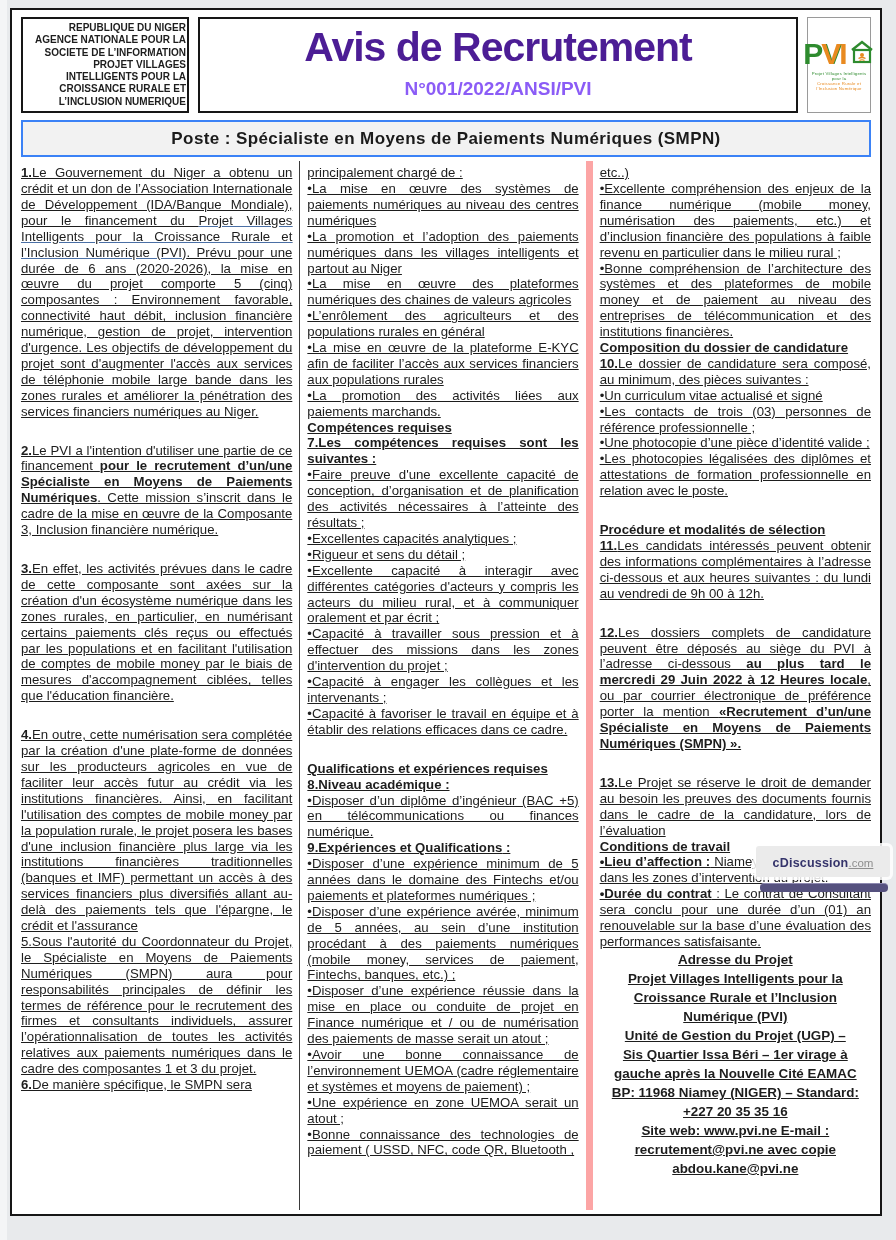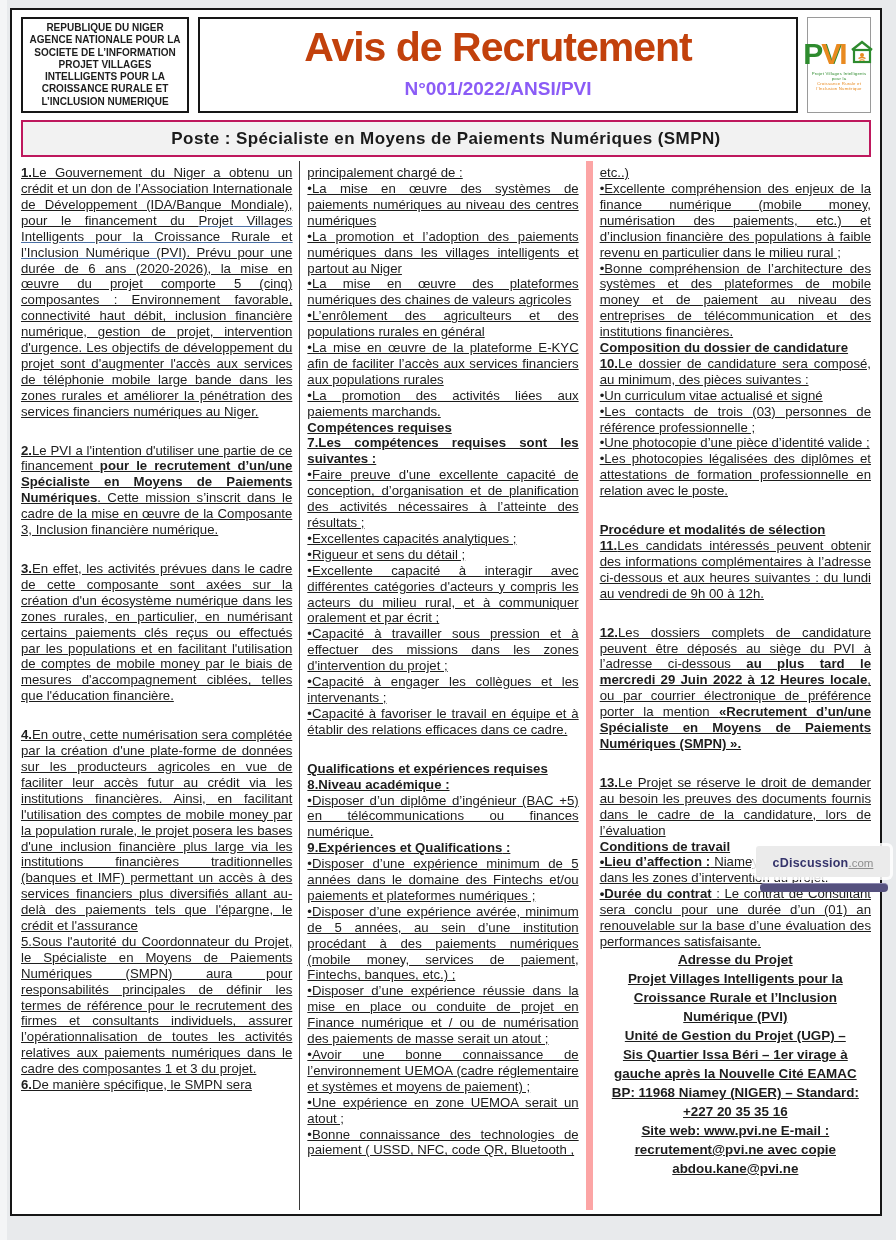--- a/index.html
+++ b/index.html
@@ -1,34 +1,34 @@
 <!DOCTYPE html>
 <html lang="fr"><head>
 <meta charset="utf-8">
 <style>
   html,body{margin:0;padding:0;}
   body{width:896px;height:1240px;background:#e8eaec;font-family:"Liberation Sans",sans-serif;color:#1d1d1d;position:relative;overflow:hidden;}
   .left-strip{position:absolute;left:0;top:0;width:7px;height:1240px;background:#f4f5f6;}
   .frame{position:absolute;left:10px;top:8px;width:872px;height:1208px;background:#ffffff;border:2px solid #161616;box-sizing:border-box;display:flex;flex-direction:column;}
   
   .hdr{display:flex;gap:9px;padding:7px 9px 4px 9px;align-items:stretch;}
-  .org-box{width:168px;border:2px solid #161616;box-sizing:border-box;display:flex;flex-direction:column;justify-content:center;text-align:center;font-weight:bold;font-size:10px;line-height:12.3px;padding:3px 1px;}
+  .org-box{width:168px;border:2px solid #161616;box-sizing:border-box;display:flex;flex-direction:column;justify-content:center;text-align:right;font-weight:bold;font-size:10px;line-height:12.3px;padding:3px 1px;}
   .org-box div{white-space:nowrap;overflow:hidden;}
   .title-box{flex:1;border:2px solid #161616;box-sizing:border-box;text-align:center;padding-top:5px;}
-  .doc-title{font-size:41px;font-weight:bold;letter-spacing:-1px;color:#c2410c;}
+  .doc-title{font-size:41px;font-weight:bold;letter-spacing:-1px;color:#4c1d95;}
   .doc-ref{font-size:19px;font-weight:bold;margin-top:7px;color:#8b5cf6;}
   .logo-box{width:64px;border:1px solid #9a9a9a;box-sizing:border-box;display:flex;flex-direction:column;align-items:center;justify-content:center;padding:2px;}
   .logo-row{display:flex;align-items:center;}
   .logo-letters{font-size:30px;font-weight:800;letter-spacing:-2px;line-height:30px;}
   .lp{color:#2e8b2e;} .lv{color:#e98a20;text-shadow:1px 0 0 #2e8b2e;} .li{color:#e98a20;}
   .logo-house{margin-left:3px;}
   .logo-cap{font-size:4.3px;line-height:5px;text-align:center;margin-top:2px;letter-spacing:.2px;}
   .cap1{color:#2e8b2e;} .cap2{color:#e98a20;}
   
-  .banner{margin:3px 9px 4px 9px;border:2px solid #be185d;background:#f2f2f2;text-align:center;font-weight:bold;font-size:17px;letter-spacing:.4px;padding:7px 0 6px 0;color:#1b1b1b;}
+  .banner{margin:3px 9px 4px 9px;border:2px solid #3b82f6;background:#f2f2f2;text-align:center;font-weight:bold;font-size:17px;letter-spacing:.4px;padding:7px 0 6px 0;color:#1b1b1b;}
   
   .cols{flex:1;display:flex;overflow:hidden;margin:0 2px 4px 2px;}
   .col{flex:1;padding:4px 7px 0 7px;box-sizing:border-box;font-size:13.2px;line-height:15.9px;text-align:justify;overflow:hidden;}
   .col.mid{border-left:1px solid #3a3a3a;border-right:7px solid #fca5a5;}
   .blk{margin:0;text-decoration:underline;}
   .blk.gap{margin-top:23px;}
   .blk .b{font-weight:bold;}
   .blk .u{text-decoration:underline;text-decoration-color:#4a6fa5;}
   .blk.h{font-weight:bold;}
   .blk.c{text-align:center;font-weight:bold;line-height:19px;font-size:13.4px;}

